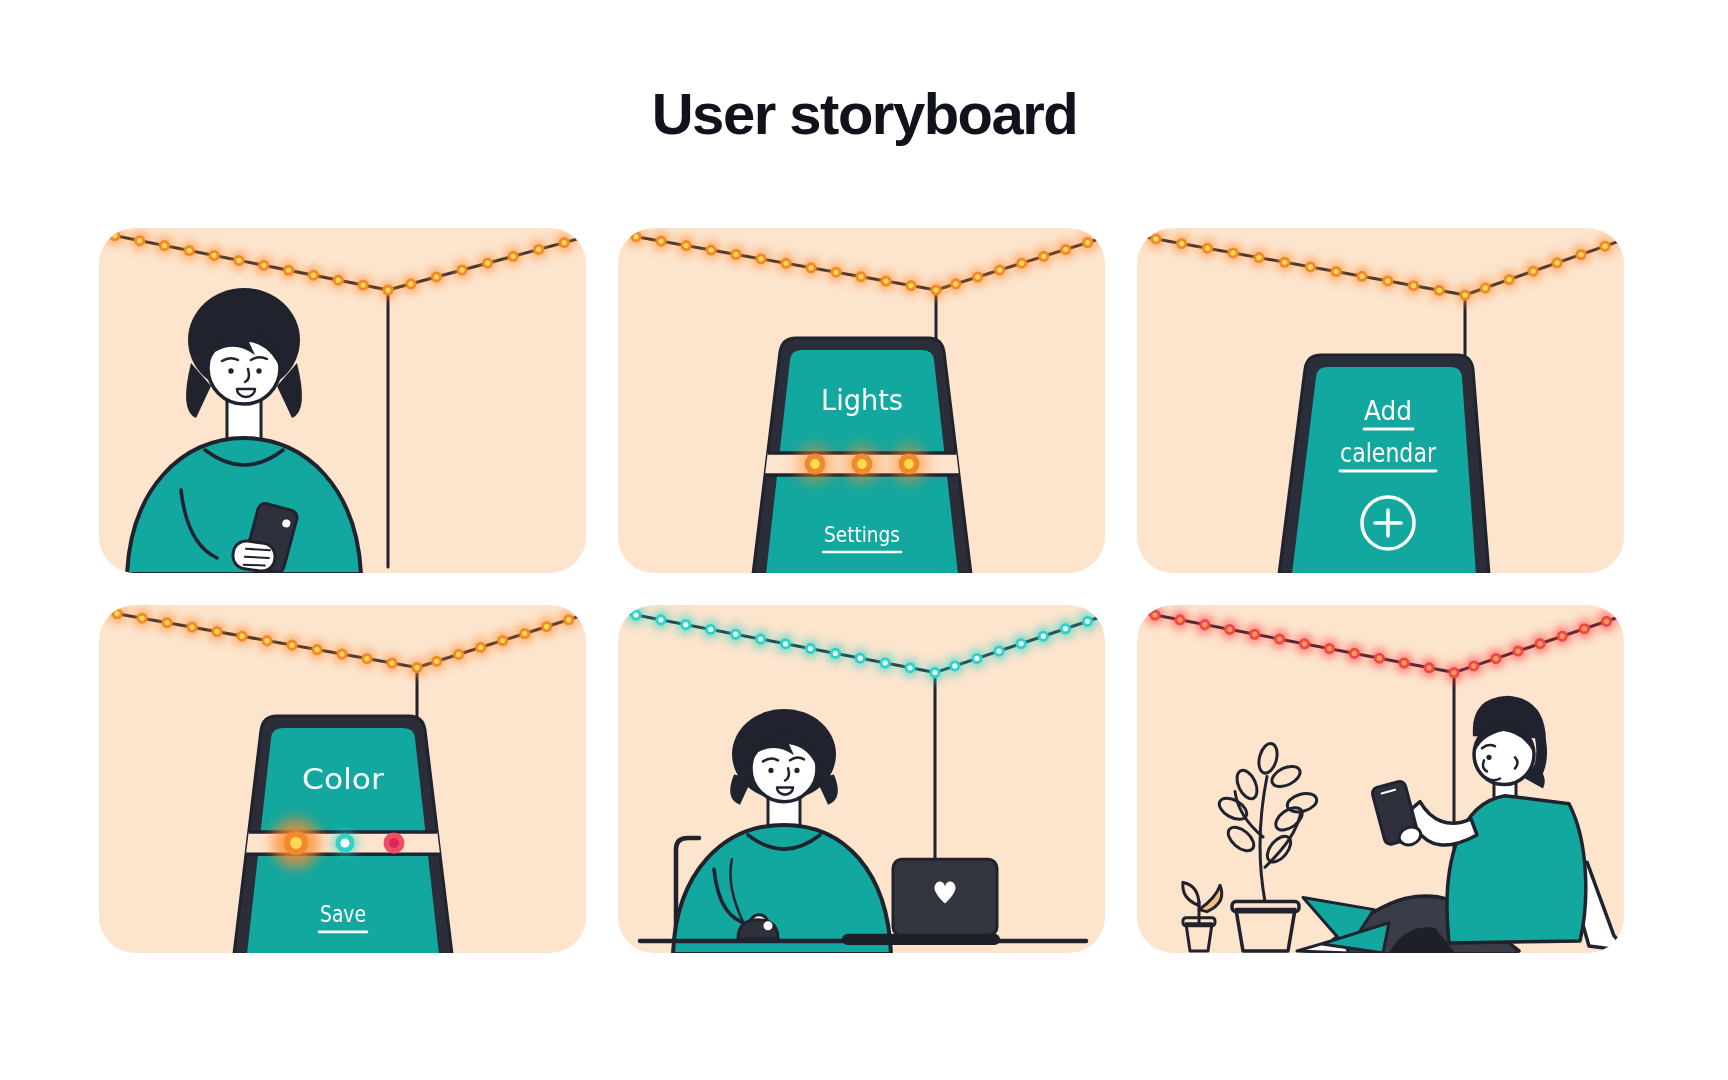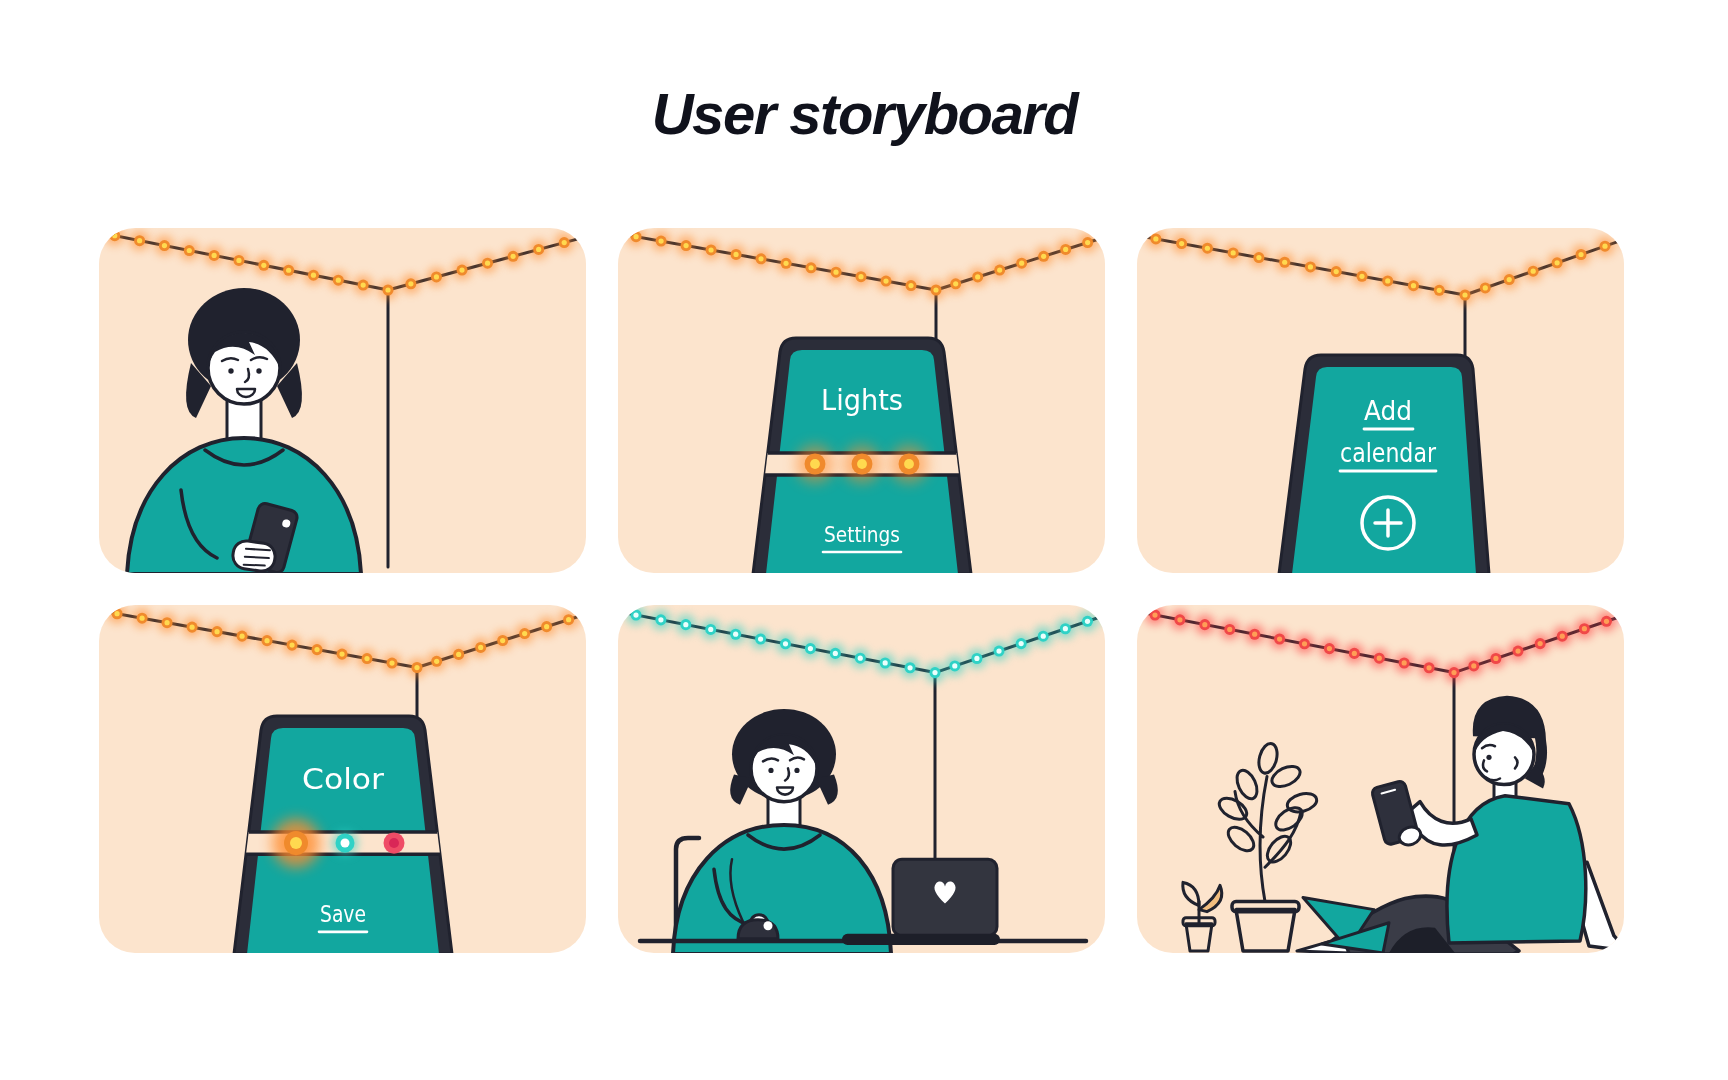--- a/index.html
+++ b/index.html
@@ -5,21 +5,20 @@
   html,body{margin:0;padding:0;}
   body{
     width:1728px;height:1080px;position:relative;overflow:hidden;
     background:var(--page-bg,#fff);
     font-family:"Liberation Sans",sans-serif;
   }
   .title{
     position:absolute;left:99px;top:80px;width:1531px;margin:0;
     text-align:center;font-size:58px;font-weight:800;letter-spacing:-1.5px;
     color:var(--title-ink,#10121c);
-    font-style:italic;
   }
   .grid{
     position:absolute;left:99px;top:228px;
     display:grid;grid-template-columns:repeat(3,487px);grid-template-rows:345px 348px;
     column-gap:35px;row-gap:42px;gap:32px;
   }
   .panel{
     background:var(--panel-bg,#fce4cd);
     border-radius:36px;overflow:hidden;position:relative;
   }

